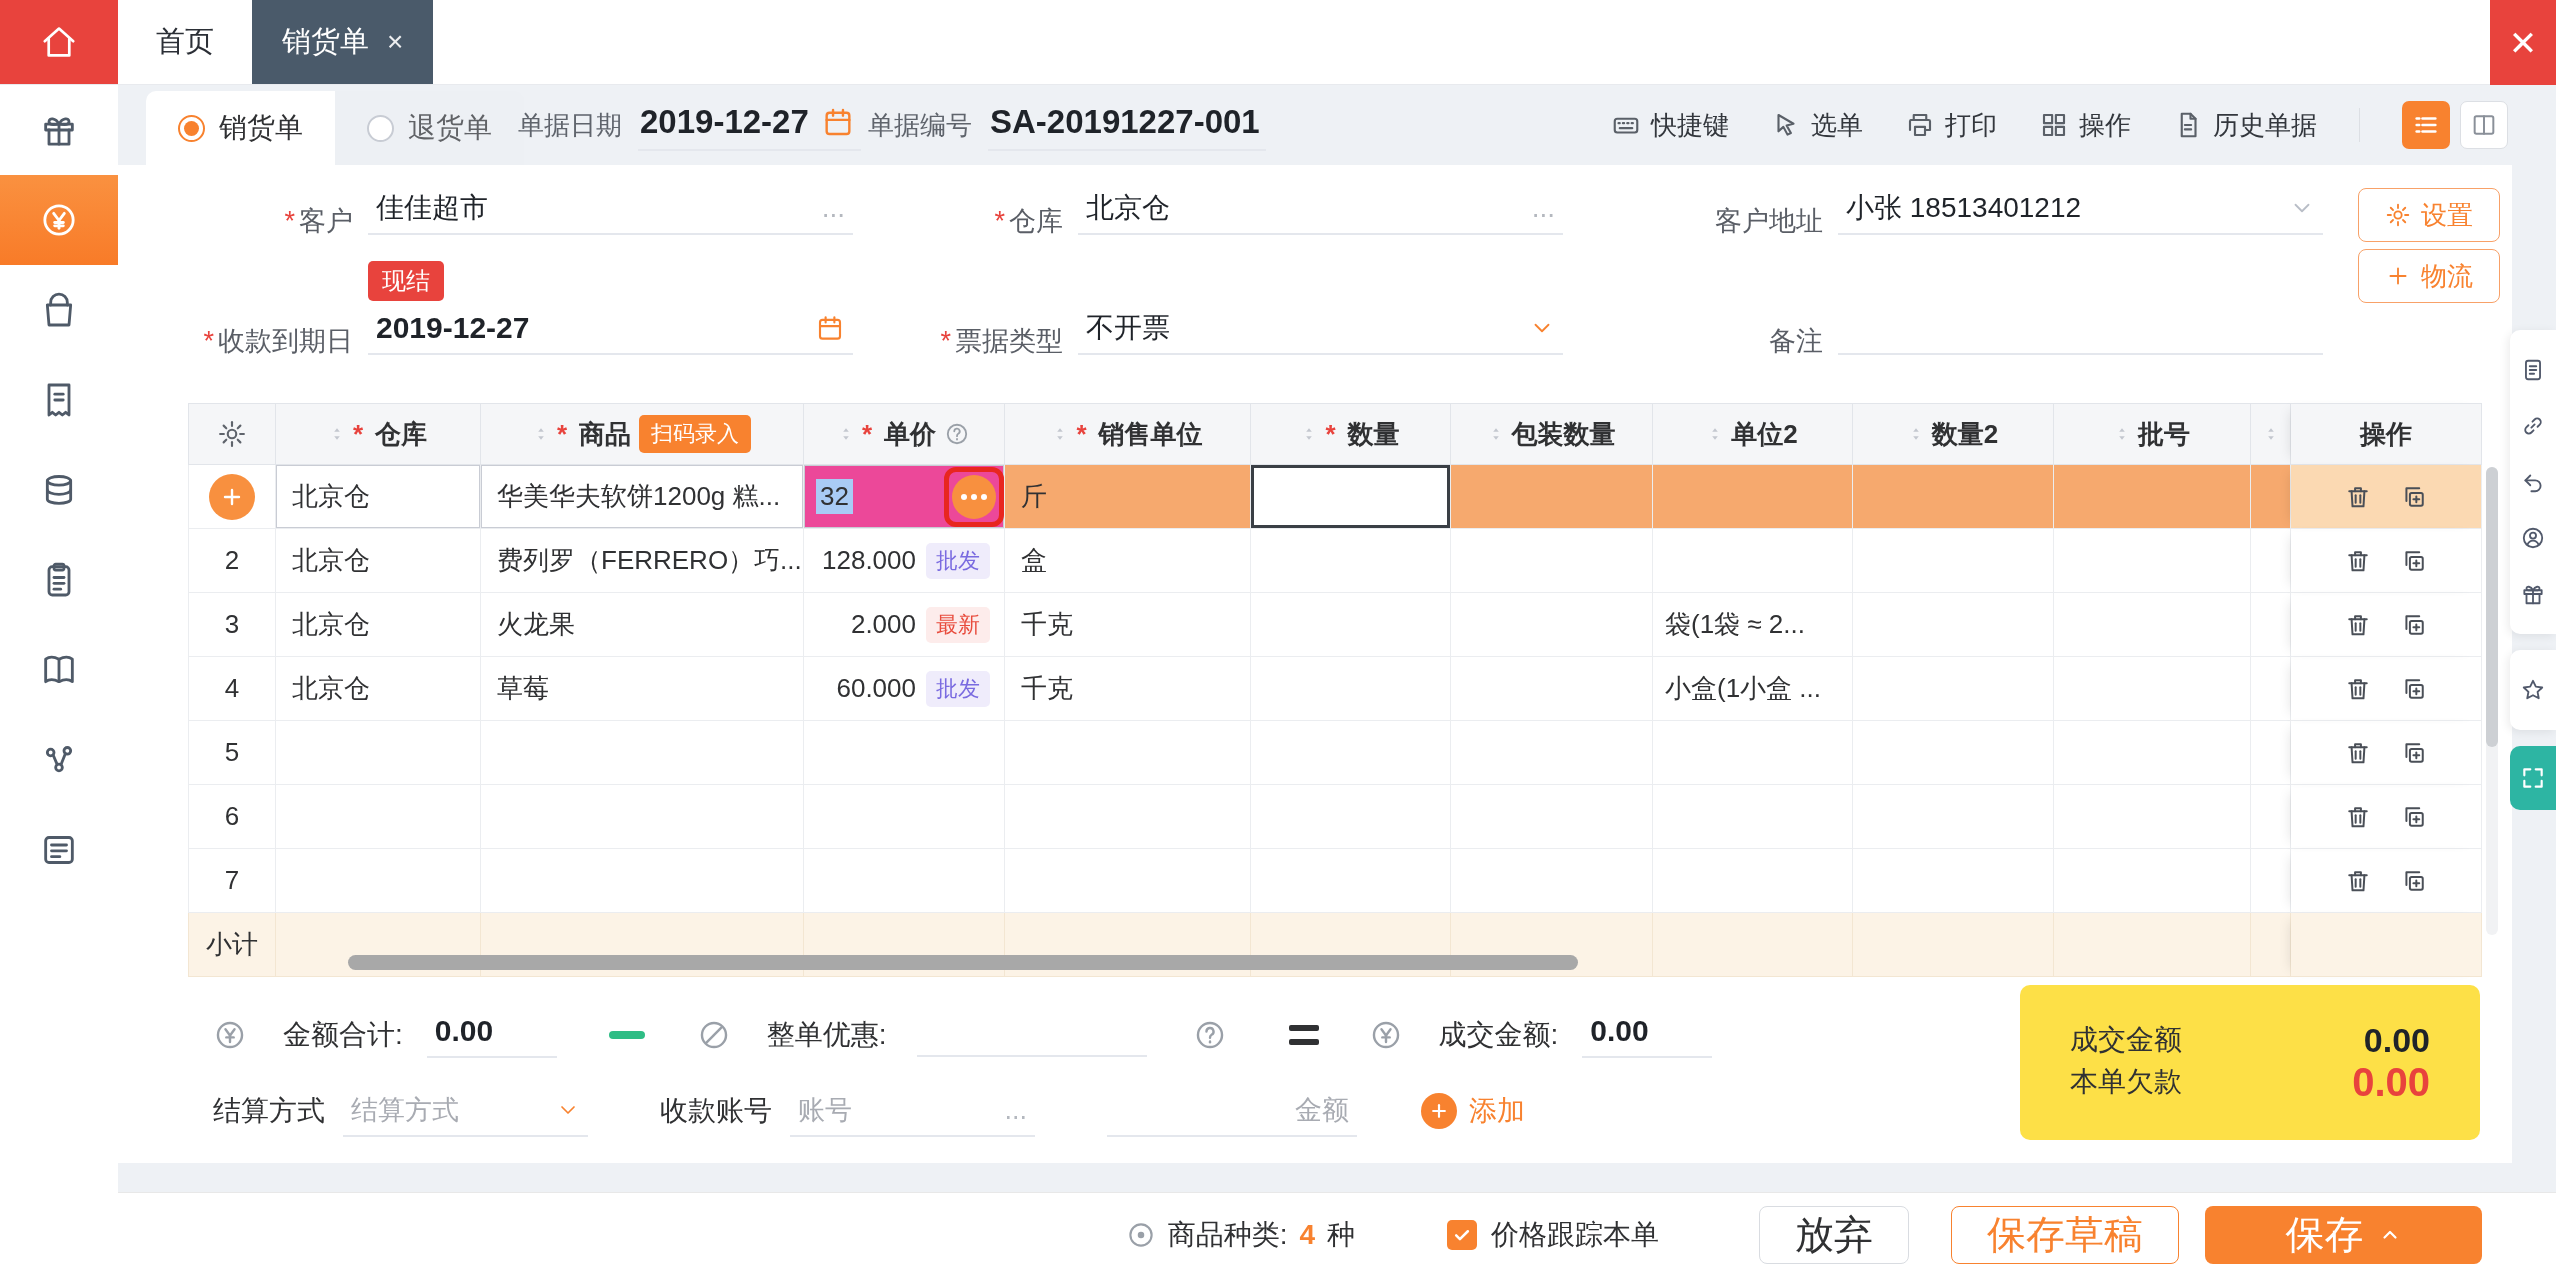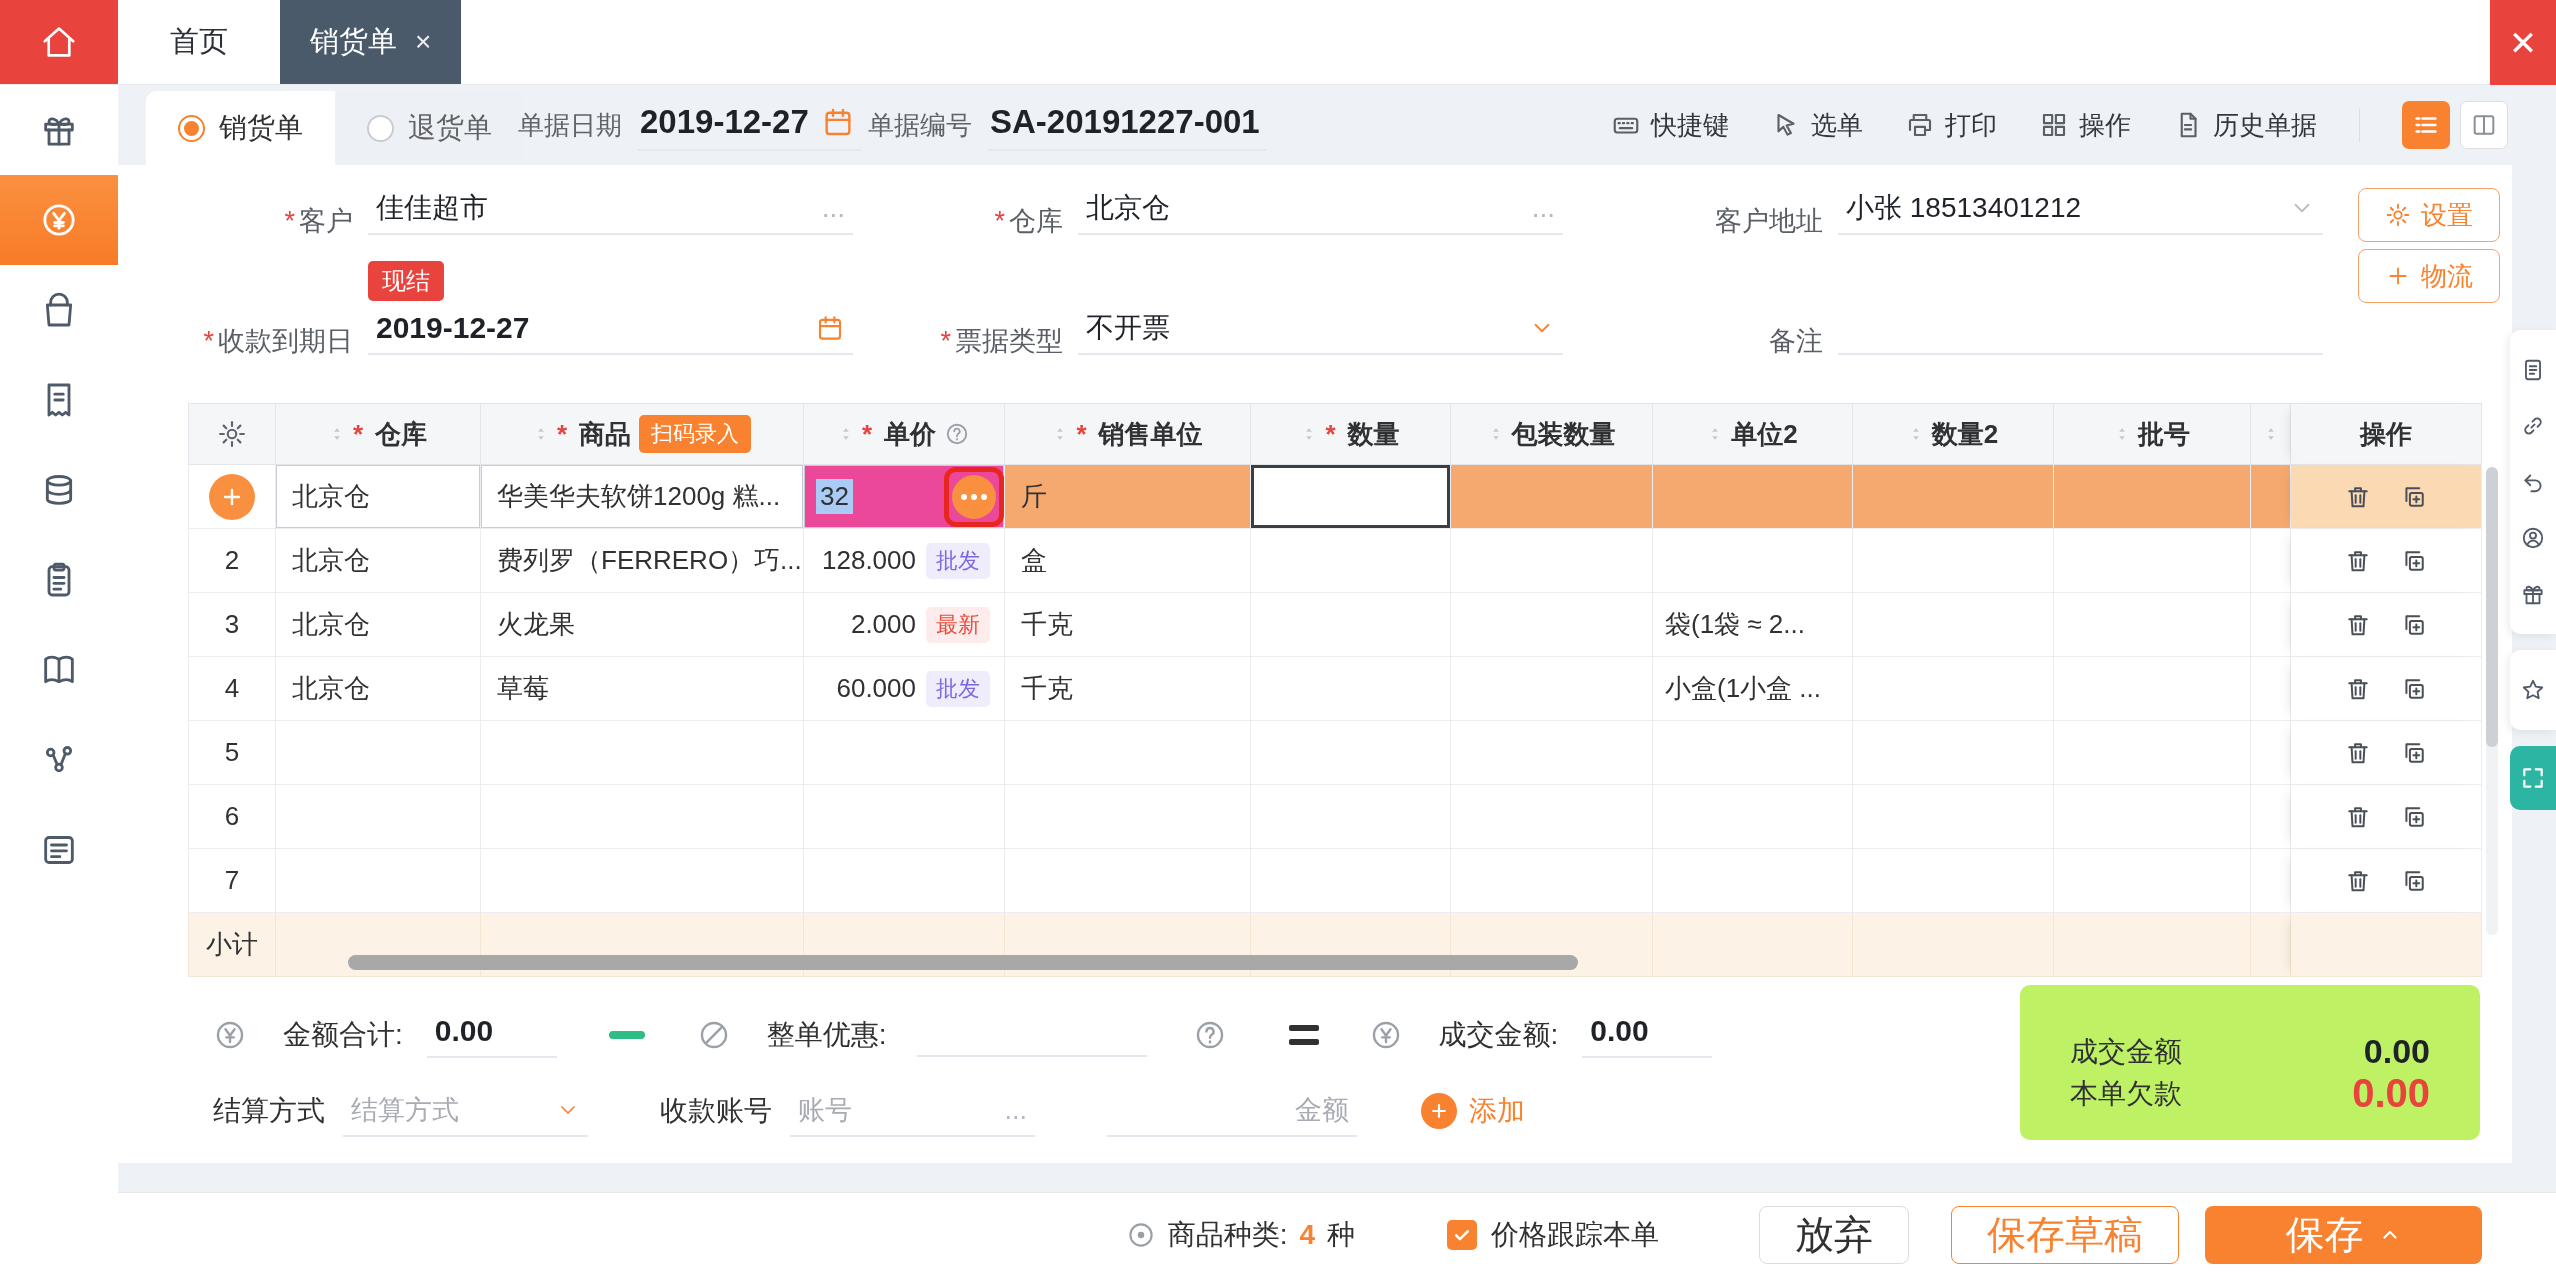--- a/index.html
+++ b/index.html
@@ -6,21 +6,21 @@
   body { font-family:"Liberation Sans","DejaVu Sans",sans-serif; color:#303133; background:#eef1f5; }
   .screen { position:relative; width:2556px; height:1276px; background:#eef1f5; overflow:hidden; }
   svg.ic { fill:none; stroke:currentColor; stroke-width:1.7; stroke-linecap:round; stroke-linejoin:round; display:block; }
   svg.fill { fill:currentColor; stroke:none; display:block; }
   .i20{width:20px;height:20px}.i24{width:24px;height:24px}.i26{width:26px;height:26px}.i28{width:28px;height:28px}
   .i30{width:30px;height:30px}.i34{width:34px;height:34px}.i38{width:38px;height:38px}.i40{width:40px;height:40px}
 
   
   .topbar { position:absolute; left:0; top:0; width:2556px; height:85px; background:#fff; border-bottom:1px solid #e8eaee; display:flex; align-items:stretch; }
   .logo-box { width:118px; background:#e8433d; color:#fff; display:flex; align-items:center; justify-content:center; cursor:pointer; }
-  .tab { display:flex; align-items:center; padding:0 38px; font-size:29px; color:#2b2f36; cursor:pointer;margin-left:14px; }
+  .tab { display:flex; align-items:center; padding:0 38px; font-size:29px; color:#2b2f36; cursor:pointer; }
   .tab-active { background:#4a5a6a; color:#fff; gap:18px; padding:0 30px; }
   .tab-close { font-size:28px; opacity:.9; }
   .topbar-close { position:absolute; right:0; top:0; width:66px; height:85px; background:#e8433d; color:#fff; font-size:34px; display:flex; align-items:center; justify-content:center; cursor:pointer; }
 
   
   .sidebar { position:absolute; left:0; top:85px; width:118px; height:1191px; background:#fff; box-shadow:1px 0 0 #eceef2; }
   .side-item { height:90px; display:flex; align-items:center; justify-content:center; color:#4f5a68; cursor:pointer; }
   .side-item.active { background:linear-gradient(180deg,#fa9140,#f87b28); color:#fff; }
 
   
@@ -103,21 +103,21 @@
   
   .sumrow { position:absolute; left:95px; top:842px; height:56px; display:flex; align-items:center;gap:24px; }
   .sum-ic { color:#9aa0a8; margin-right:12px; }
   .sum-label { font-size:28px; color:#303133; }
   .sum-val { font-size:30px; font-weight:bold; color:#1f2329; min-width:130px; border-bottom:2px solid #e4e7ed; padding:2px 8px 8px 8px; }
   .minus-bar { width:36px; height:8px; border-radius:4px; background:#2ebd85; margin:0 28px; }
   .blank-input { width:230px; border-bottom:2px solid #e4e7ed; height:44px; margin-left:6px; cursor:text; }
   .equals { margin:0 26px; }
   .equals div { width:30px; height:6px; background:#303133; border-radius:2px; }
   .equals div + div { margin-top:8px; }
-  .totalbox { position:absolute; left:1902px; top:820px; width:460px; height:155px; background:#bef264; border-radius:10px; padding:24px 50px; display:flex; flex-direction:column; justify-content:flex-end; }
+  .totalbox { position:absolute; left:1902px; top:820px; width:460px; height:155px; background:#fde047; border-radius:10px; padding:24px 50px; display:flex; flex-direction:column; justify-content:center; }
   .tb-row { display:flex; align-items:center; justify-content:space-between; }
   .tb-label { font-size:28px; color:#303133; }
   .tb-val { font-size:34px; font-weight:bold; color:#1f2329; }
   .tb-val.red { font-size:40px; color:#e8433d; }
 
   
   .payrow { position:absolute; left:95px; top:916px; height:60px; display:flex; align-items:center; }
   .pay-label { font-size:28px; color:#303133; }
   .pay-input { border-bottom:2px solid #e4e7ed; height:52px; display:flex; align-items:center; font-size:27px; padding:0 8px; margin-left:18px; cursor:pointer; }
   .add-link { display:flex; align-items:center; gap:12px; margin-left:64px; color:#f8822f; font-size:28px; cursor:pointer; }

